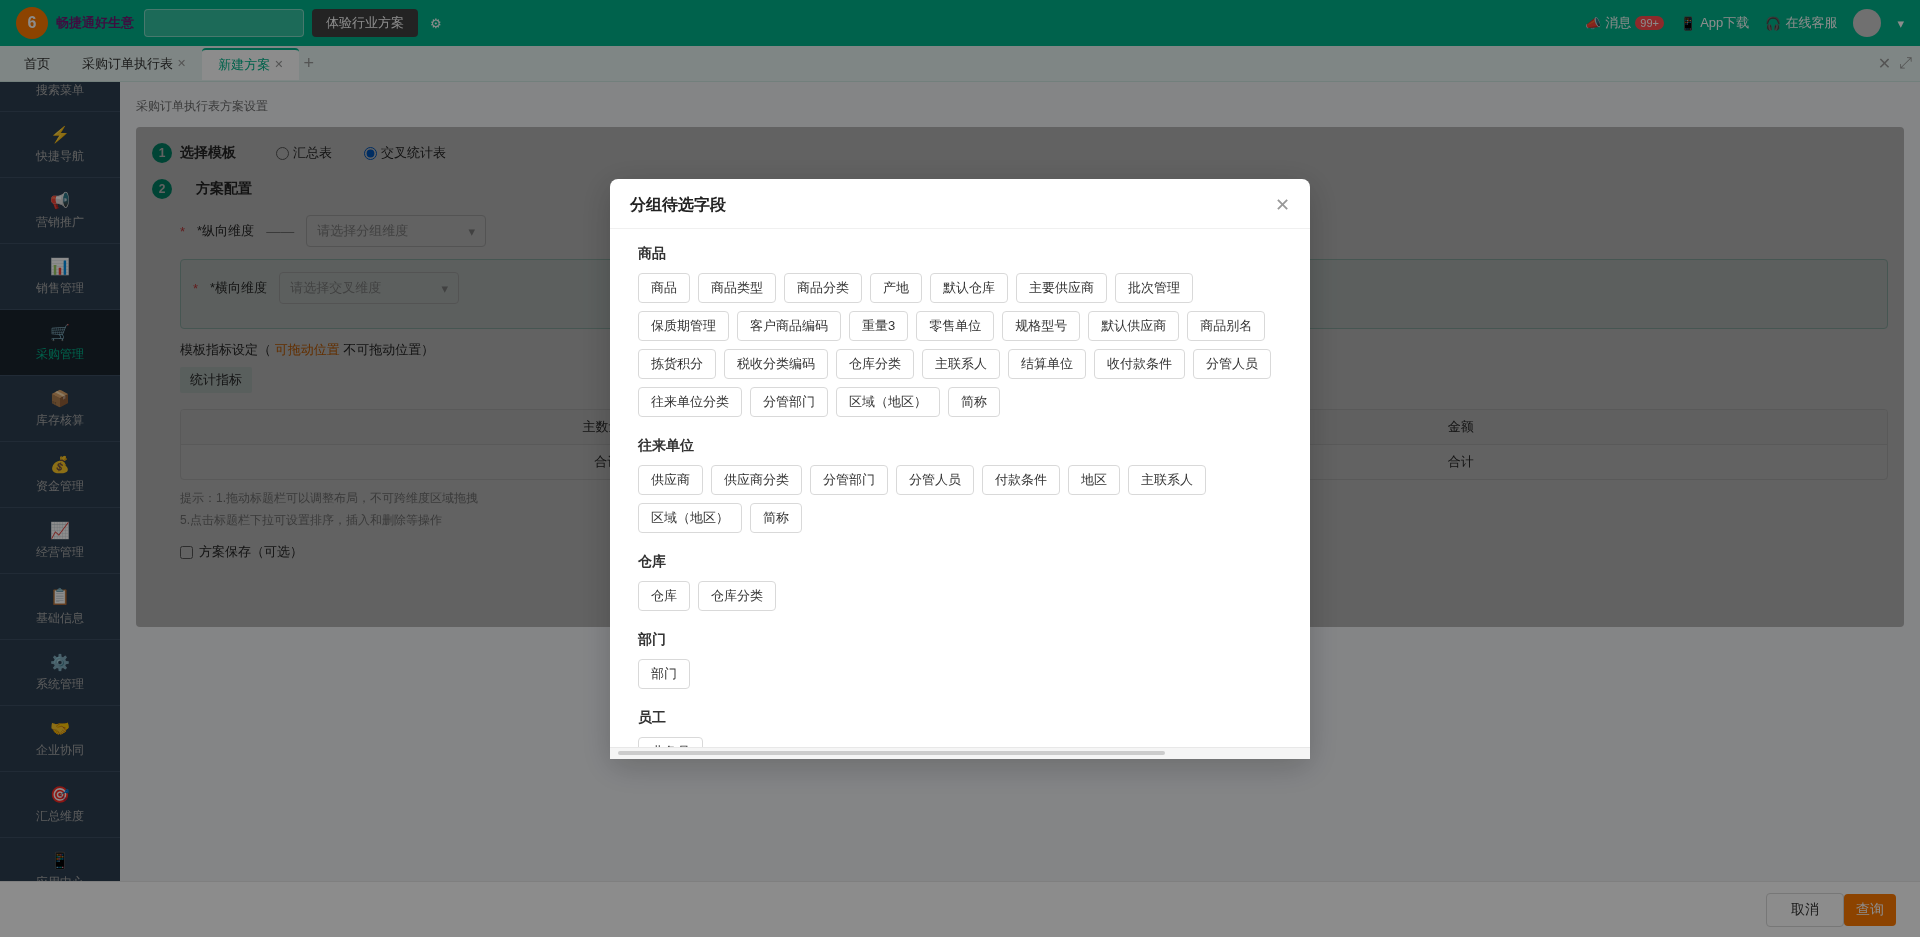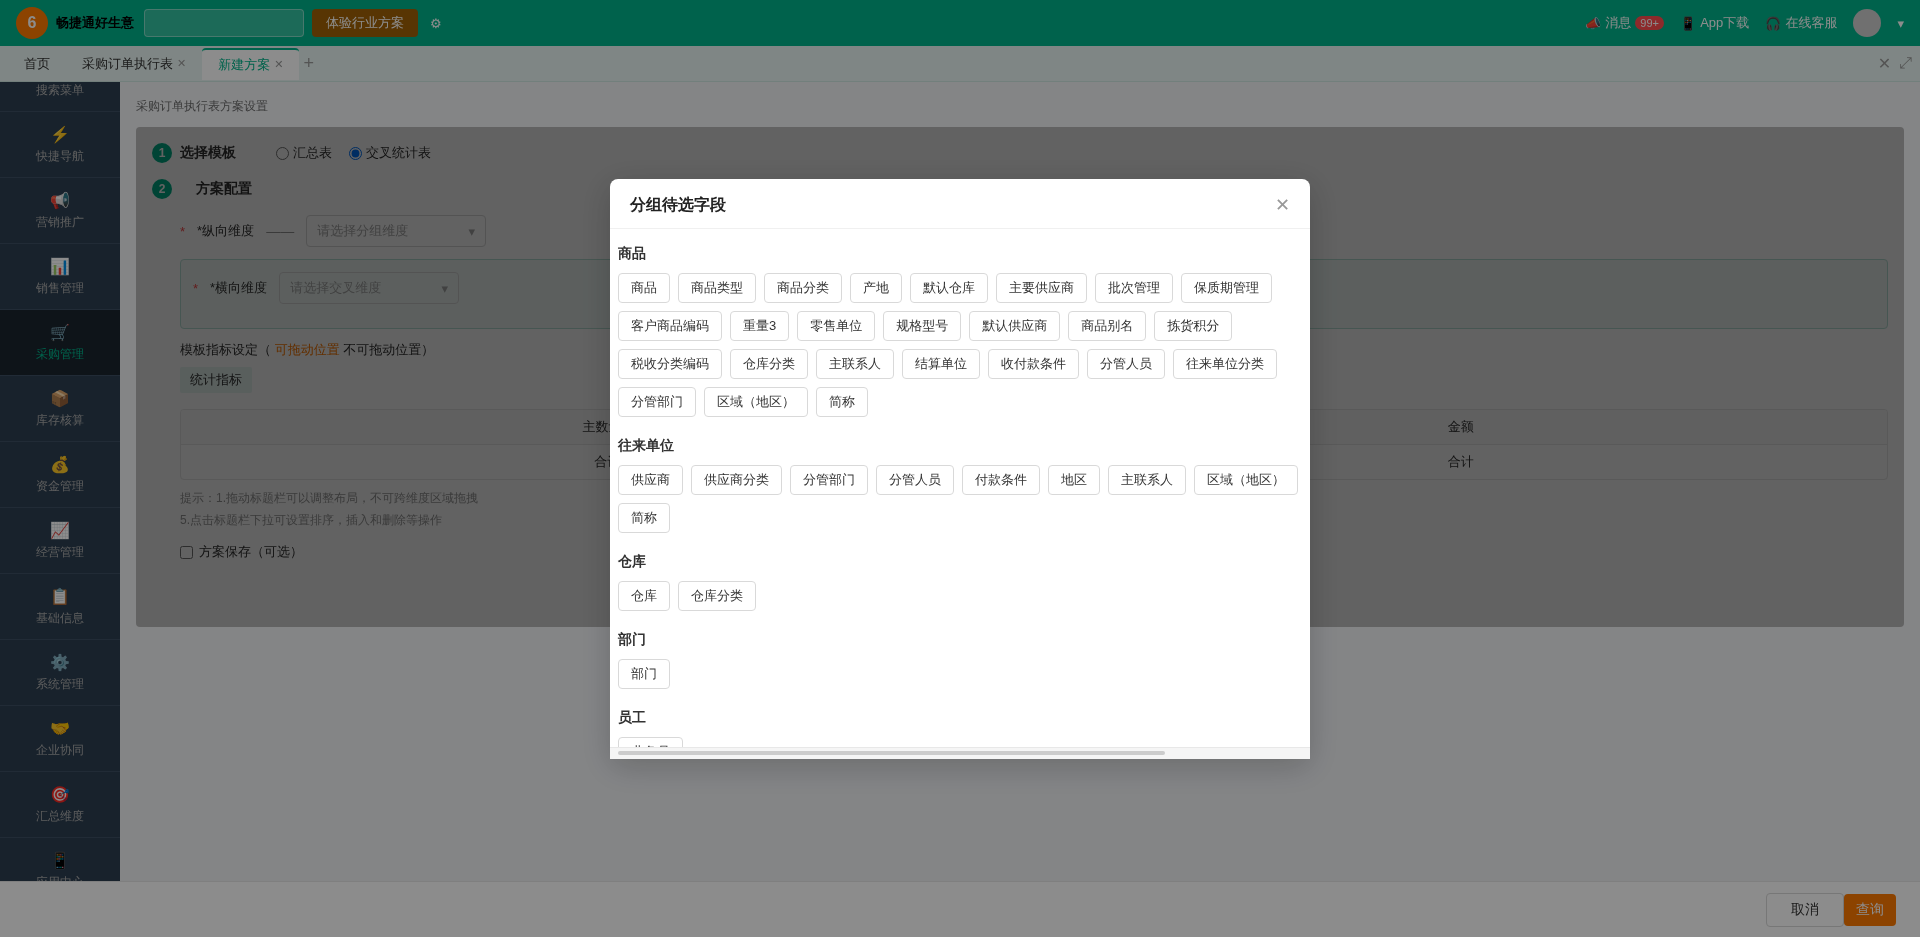--- a/index.html
+++ b/index.html
@@ -38,21 +38,21 @@
       border-radius: 4px;
       height: 28px;
       width: 160px;
       color: white;
       padding: 0 8px;
       font-size: 12px;
       margin-left: 8px;
     }
     .header-search::placeholder { color: rgba(255,255,255,0.7); }
     .header-btn {
-      background: #a16207;
+      background: #404040;
       color: white;
       border: none;
       border-radius: 4px;
       padding: 5px 14px;
       font-size: 13px;
       cursor: pointer;
       margin-left: 8px;
     }
     .header-right {
       margin-left: auto;
@@ -165,21 +165,21 @@
       background: #00b38a;
       color: white;
       border-radius: 50%;
       width: 20px; height: 20px;
       display: flex; align-items: center; justify-content: center;
       font-size: 12px;
       font-weight: bold;
       flex-shrink: 0;
     }
     .step-label { font-size: 14px; font-weight: bold; margin-right: 16px; }
-    .radio-group { display: flex; align-items: flex-end; gap: 17px; font-size: 13px; }
+    .radio-group { display: flex; align-items: flex-end; gap: 32px; font-size: 13px; }
     .radio-group label { display: flex; align-items: center; gap: 4px; cursor: pointer; }
 
     .form-row {
       display: flex;
       align-items: center;
       margin-bottom: 12px;
       gap: 12px;
     }
 
     
@@ -244,21 +244,21 @@
     .modal-title { font-size: 16px; font-weight: bold; color: #222; }
     .modal-close {
       cursor: pointer;
       color: #999;
       font-size: 18px;
       line-height: 1;
     }
     .modal-body {
       flex: 1;
       overflow-y: auto;
-      padding: 16px 8px;
+      padding: 16px 28px;
     }
 
     
     .field-group { margin-bottom: 20px; }
     .field-group-title {
       font-size: 14px;
       font-weight: bold;
       color: #333;
       margin-bottom: 10px;
     }
@@ -357,21 +357,21 @@
     }
   </style>
 </head>
 <body>
 
 <div class="top-header">
   <div class="logo-area">
     <div class="logo-icon">
       <span>6</span>
     </div>
-    <span style="font-size:13px;color:#000000;">畅捷通好生意</span>
+    <span style="font-size:13px;color:#701a75;">畅捷通好生意</span>
   </div>
   <input class="header-search" type="text" placeholder="" style="">
   <button class="header-btn">体验行业方案</button>
   <div style="margin-left:12px;color:white;cursor:pointer;">⚙</div>
   <div class="header-right">
     <div class="header-right-item">
       <span>📣</span>
       <span>消息</span>
       <span class="badge">99+</span>
     </div>

